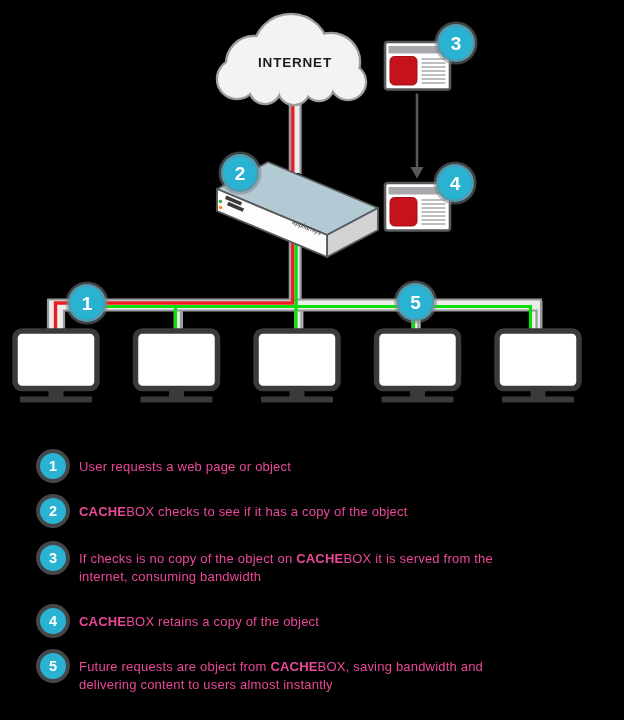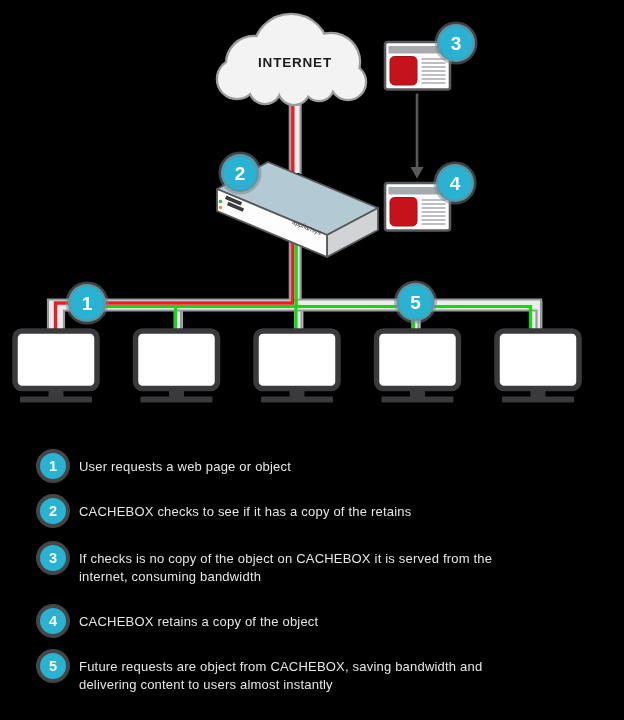--- a/index.html
+++ b/index.html
@@ -3,23 +3,23 @@
 <meta charset="utf-8">
 <style>
   html,body{margin:0;padding:0;background:#000;width:624px;height:720px;overflow:hidden;
     font-family:"Liberation Sans",sans-serif;}
   .stage{position:relative;width:624px;height:720px;background:#000;}
   svg text{font-family:"Liberation Sans",sans-serif;}
   .legend-row{position:absolute;left:0;width:624px;}
   .legend-badge{position:absolute;left:40px;top:0;width:26px;height:26px;border-radius:50%;
     color:#fff;font-size:14.5px;font-weight:bold;text-align:center;line-height:26px;
     box-shadow:0 0 0 4px rgba(138,140,143,0.5);}
-  .legend-text{position:absolute;left:79px;top:5px;margin:0;color:#e5e5e5;font-size:13px;
+  .legend-text{position:absolute;left:79px;top:5px;margin:0;color:#ec4899;font-size:13px;
     line-height:17.5px;letter-spacing:0.2px;}
-  .legend-text b{font-weight:normal;}
+  .legend-text b{font-weight:bold;}
   .w432{width:436px;}
   .w410{width:414px;}
 </style>
 </head>
 <body>
 
 <div class="stage">
 
 <svg width="624" height="440" viewBox="0 0 624 440">
 
@@ -178,21 +178,21 @@
 
 <div>
 
   <div class="legend-row" style="top:453px">
     <div class="legend-badge" style="background-color: rgb(41, 178, 210);">1</div>
     <p class="legend-text"><span>User requests a web page or object</span><b></b><span></span></p>
   </div>
 
   <div class="legend-row" style="top:498px">
     <div class="legend-badge" style="background-color: rgb(41, 178, 210);">2</div>
-    <p class="legend-text"><span></span><b>CACHE</b><span>BOX checks to see if it has a copy of the retains</span></p>
+    <p class="legend-text"><span></span><b>CACHE</b><span>BOX checks to see if it has a copy of the object</span></p>
   </div>
 
   <div class="legend-row" style="top:545px">
     <div class="legend-badge" style="background-color: rgb(41, 178, 210);">3</div>
     <p class="legend-text w432"><span>If checks is no copy of the object on </span><b>CACHE</b><span>BOX it is served from the internet, consuming bandwidth</span></p>
   </div>
 
   <div class="legend-row" style="top:608px">
     <div class="legend-badge" style="background-color: rgb(41, 178, 210);">4</div>
     <p class="legend-text"><span></span><b>CACHE</b><span>BOX retains a copy of the object</span></p>

